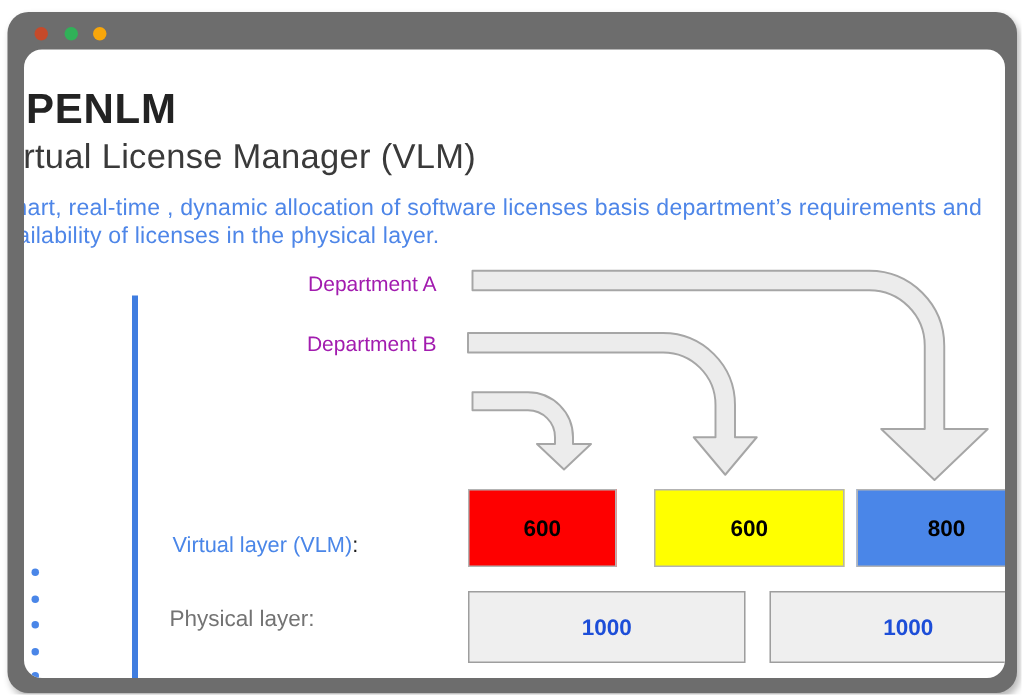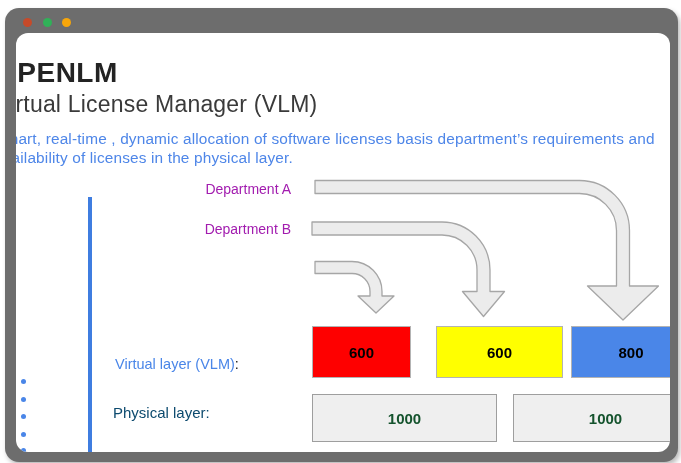--- a/index.html
+++ b/index.html
@@ -48,32 +48,32 @@
     position:absolute;top:293px;height:52px;box-sizing:border-box;
     border:1.5px solid #b3b3b3;display:flex;align-items:center;justify-content:center;
     font-size:15px;font-weight:bold;color:#000;
   }
   .vbox-red{left:296px;width:99px;}
   .vbox-yellow{left:420px;width:127px;}
   .vbox-blue{left:555px;width:120px;}
   .pbox{
     position:absolute;top:361px;height:48px;box-sizing:border-box;
     border:1.5px solid #9e9e9e;display:flex;align-items:center;justify-content:center;
-    font-size:15px;font-weight:bold;color:#14532d;
+    font-size:15px;font-weight:bold;color:#1d4ed8;
   }
   .pbox-1{left:296px;width:185px;}
   .pbox-2{left:497px;width:185px;}
   .row-label-virtual{
     position:absolute;left:99px;top:306px;white-space:nowrap;
     font-size:14.5px;color:#4a86e8;margin-top:17px;
   }
   .row-label-virtual .colon{color:#1a1a1a;}
   .row-label-physical{
     position:absolute;left:97px;top:371px;white-space:nowrap;
-    font-size:15px;color:#0c4a6e;
+    font-size:15px;color:#737373;
   }
   .side-dot{position:absolute;left:5px;width:5px;height:5px;border-radius:50%;background:#4a86e8;}
 </style>
 </head>
 <body>
 
 <div class="frame">
   <span class="traffic t-red" style="background: rgb(198, 74, 42);"></span>
   <span class="traffic t-green" style="background: rgb(48, 177, 88);"></span>
   <span class="traffic t-orange" style="background: rgb(247, 166, 10);"></span>

